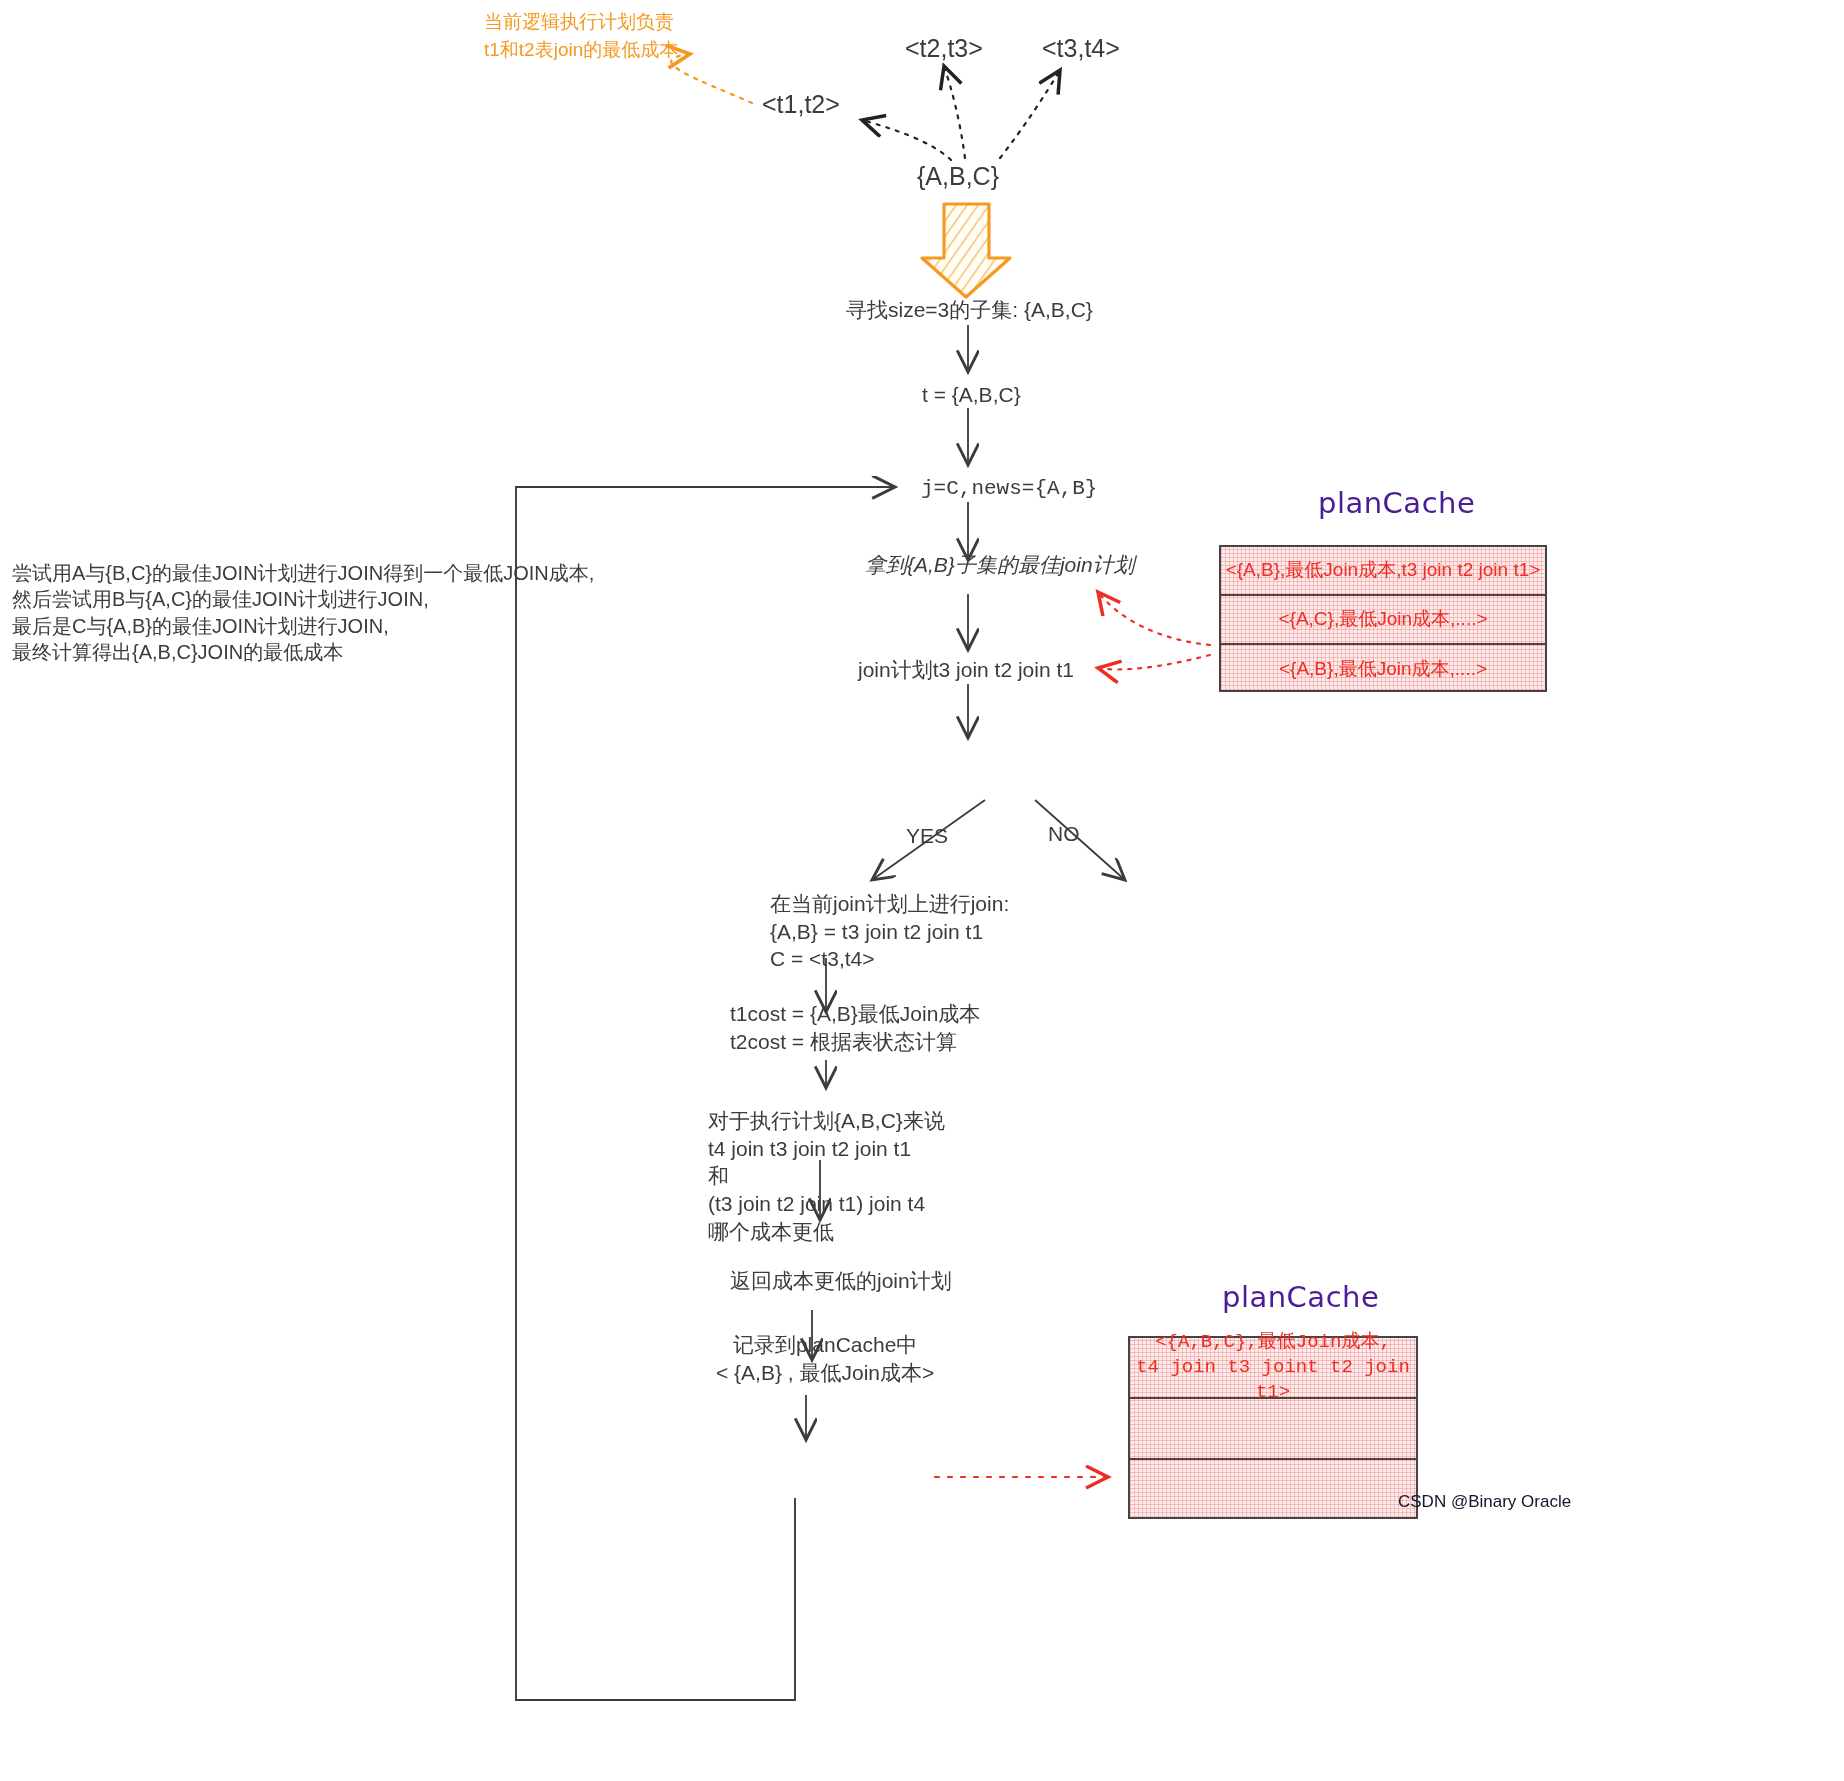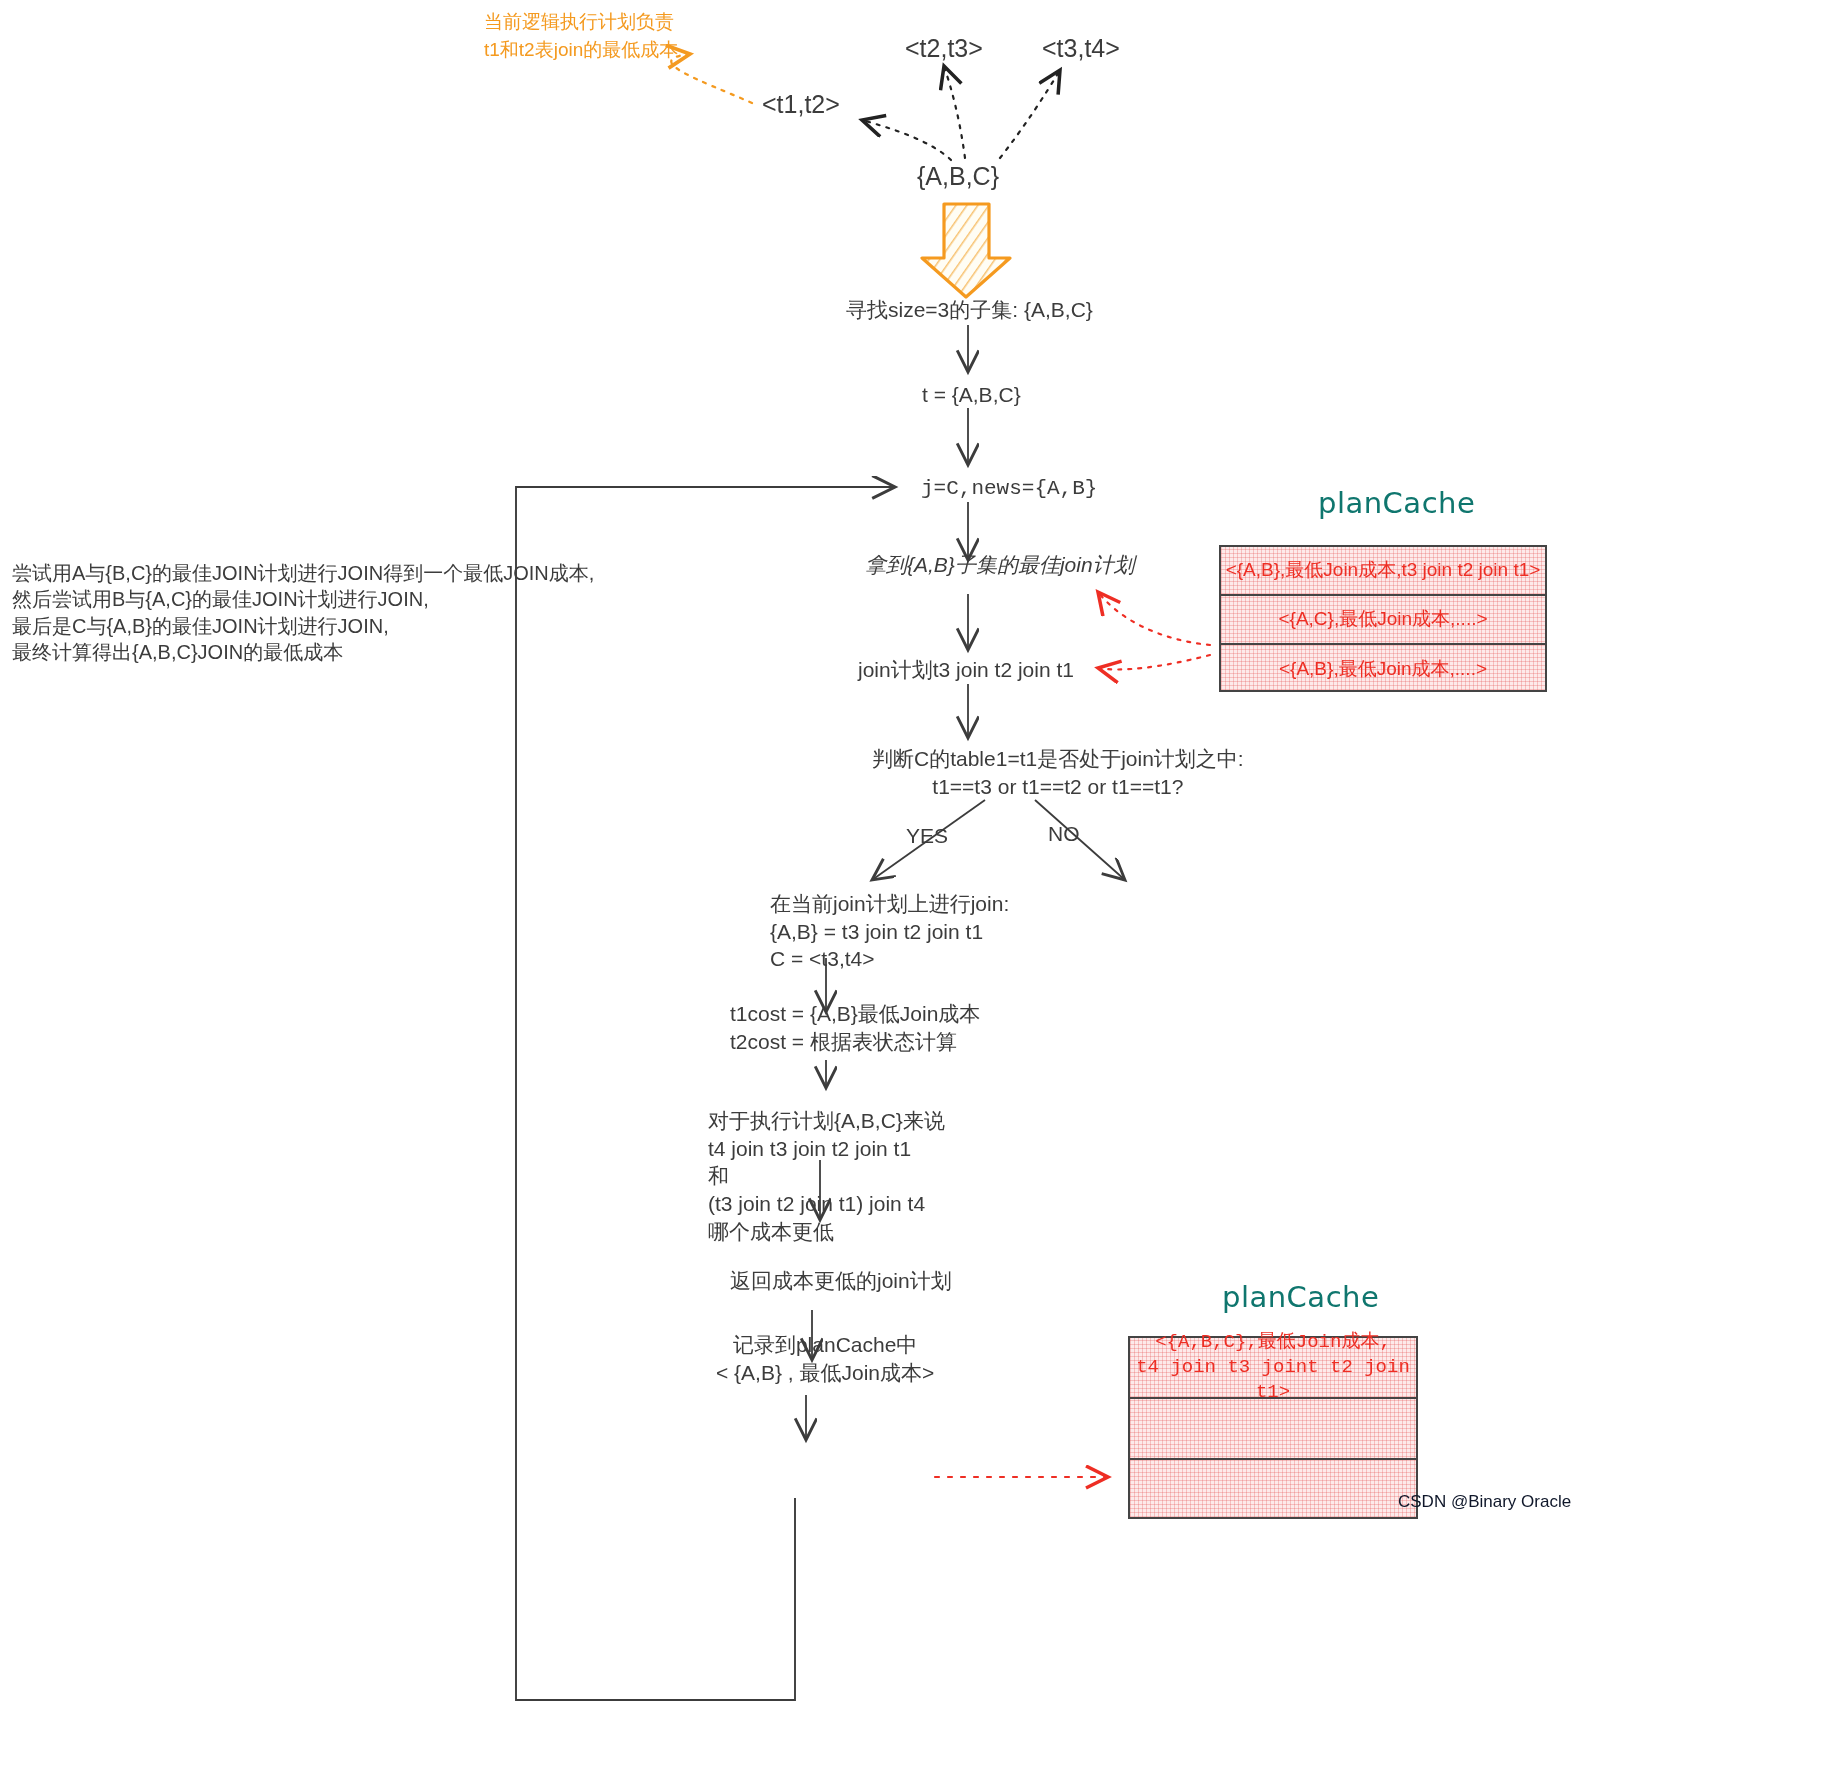--- a/index.html
+++ b/index.html
@@ -39,21 +39,21 @@
     position: absolute;
     left: 0; top: 0;
     width: 1844px;
     height: 1781px;
     pointer-events: none;
   }
 
   
   .cache-title {
     position: absolute;
-    color: #0f766e;
+    color: #4c1d95;
     font-size: 29px;
     font-family: "DejaVu Sans", sans-serif;
     letter-spacing: .5px;
   }
   .cache-table {
     position: absolute;
     border: 2px solid #444;
     box-sizing: border-box;
     background:
       repeating-linear-gradient(0deg, rgba(230,90,90,.30) 0 1px, transparent 1px 4px),
@@ -163,22 +163,20 @@
   <div class="lbl mid" style="left:846px; top:296px;">寻找size=3的子集: {A,B,C}</div>
 
   <div class="lbl mid" style="left:922px; top:381px;">t = {A,B,C}</div>
 
   <div class="lbl mid" style="left:921px; top:475px;font-family:Liberation Mono, monospace;">j=C,news={A,B}</div>
 
   <div class="lbl mid" style="left:865px; top:551px;font-style:italic;">拿到{A,B}子集的最佳join计划</div>
 
   <div class="lbl mid" style="left:858px; top:656px;">join计划t3 join t2 join t1</div>
 
-  <div class="lbl mid center" style="left:872px; top:745px;">判断C的table1=t1是否处于join计划之中:
-t1==t3 or t1==t2 or t1==t1?</div>
 
   <div class="lbl yesno" style="left:906px; top:822px;">YES</div>
   <div class="lbl yesno" style="left:1048px; top:820px;">NO</div>
 
   <div class="lbl mid" style="left:770px; top:890px;">在当前join计划上进行join:
 {A,B} = t3 join t2 join t1
 C = &lt;t3,t4&gt;</div>
 
   <div class="lbl mid" style="left:730px; top:1000px;">t1cost = {A,B}最低Join成本
 t2cost = 根据表状态计算</div>

